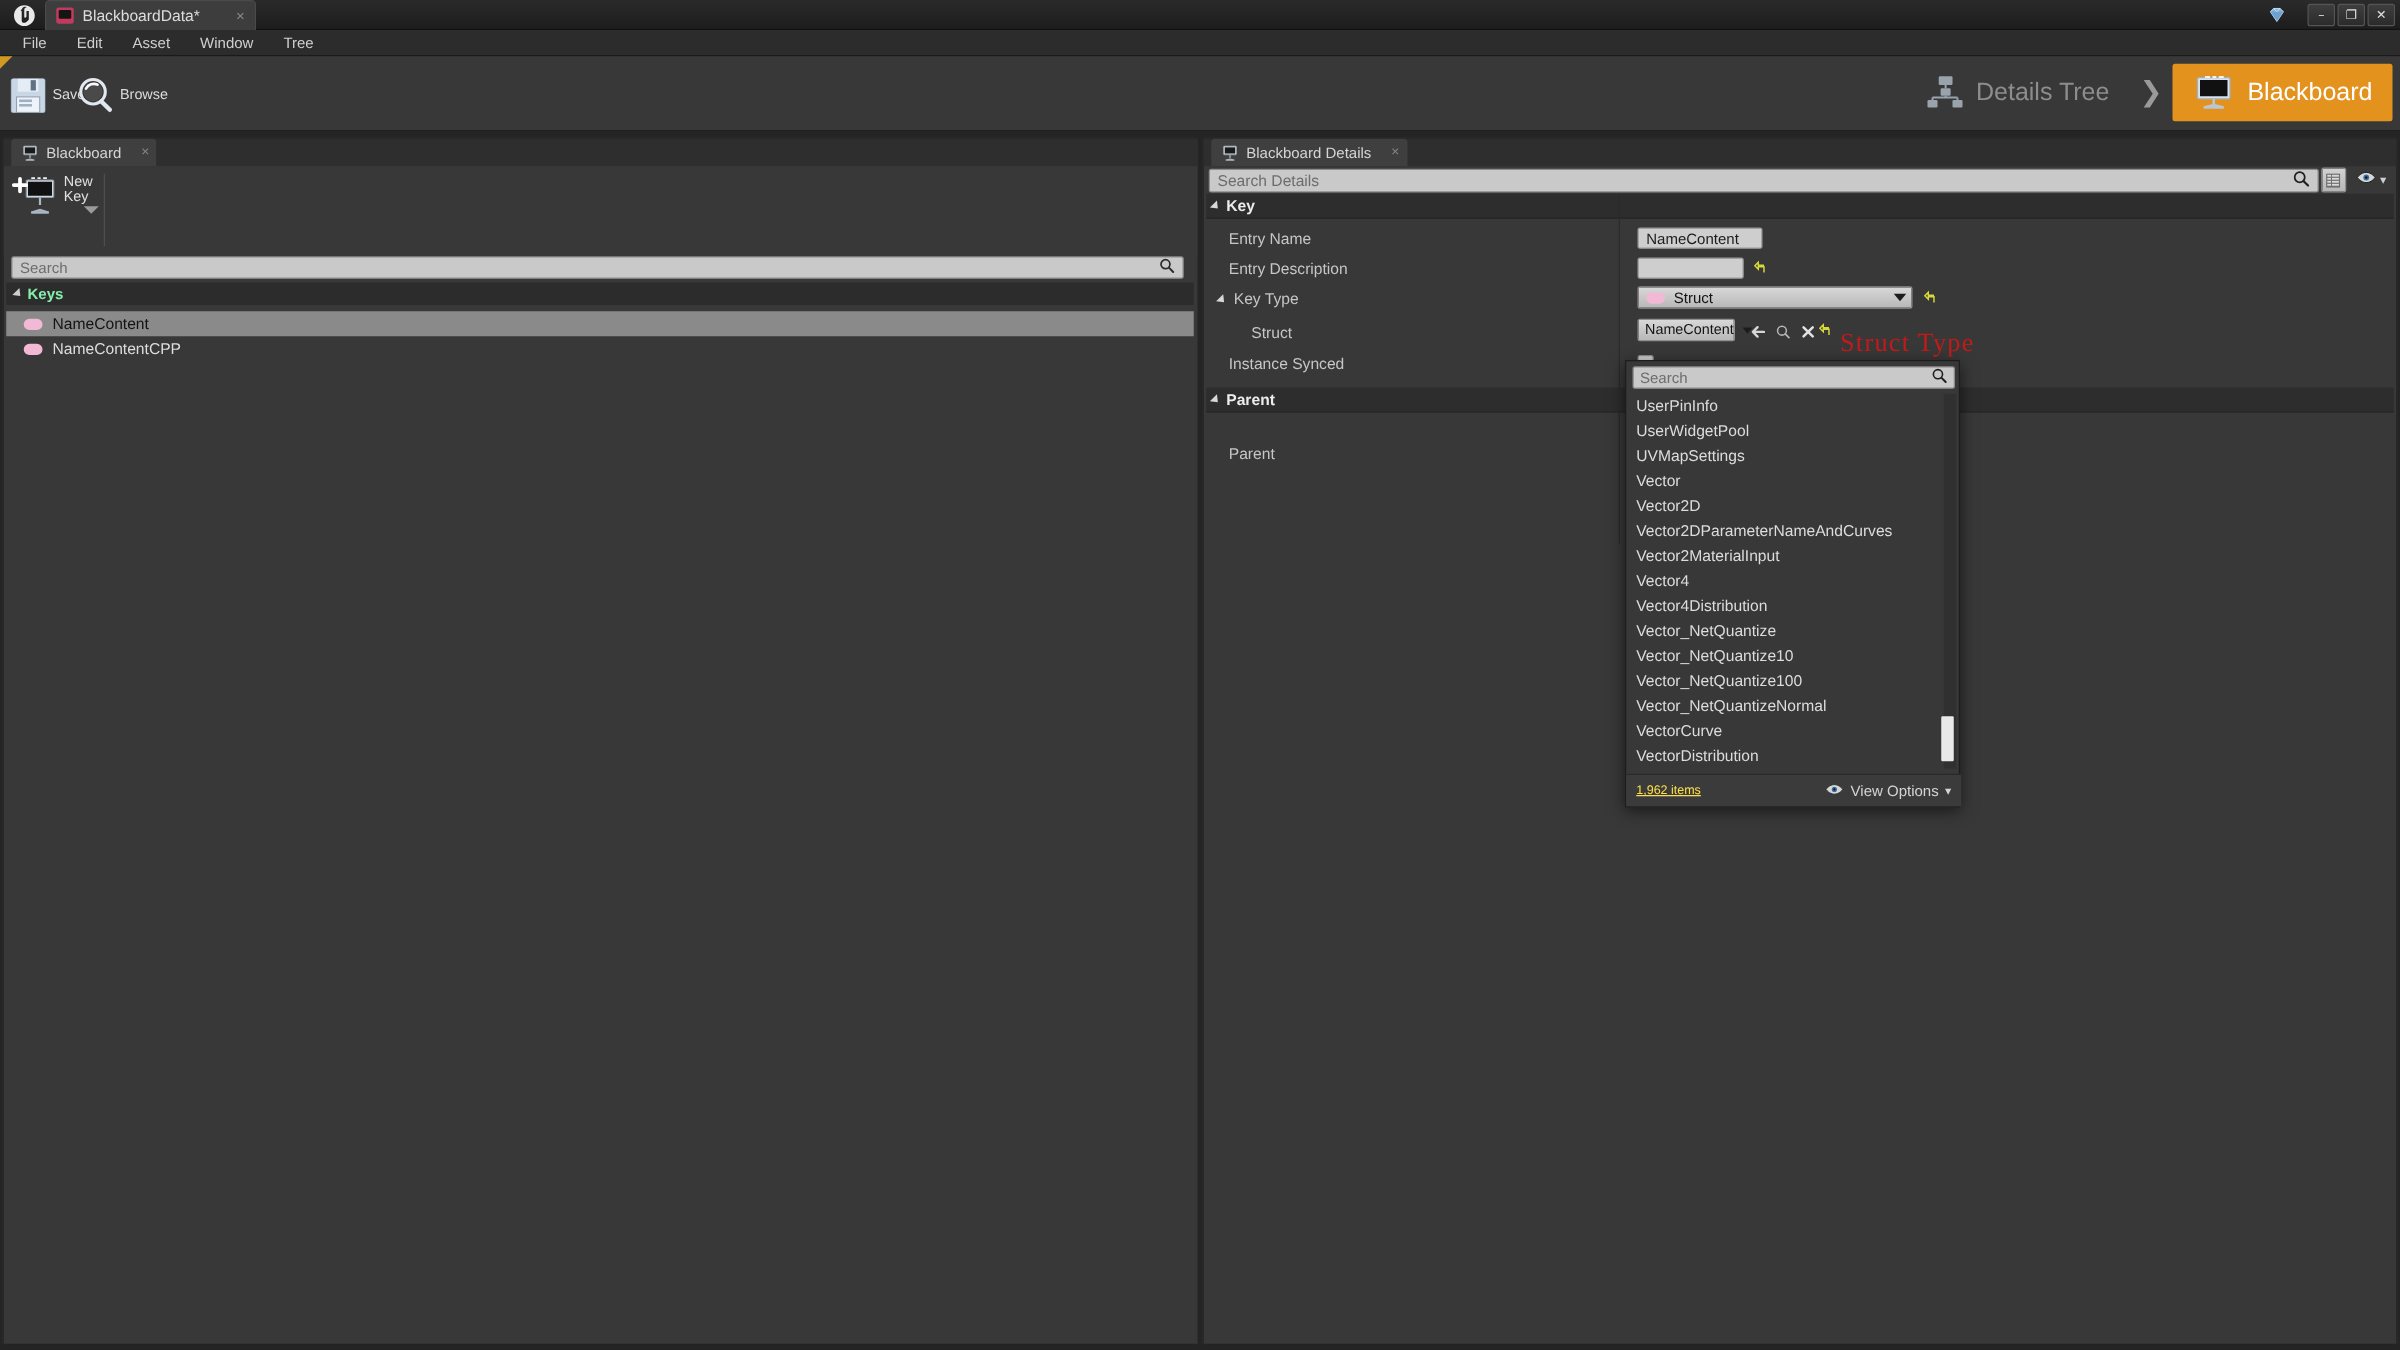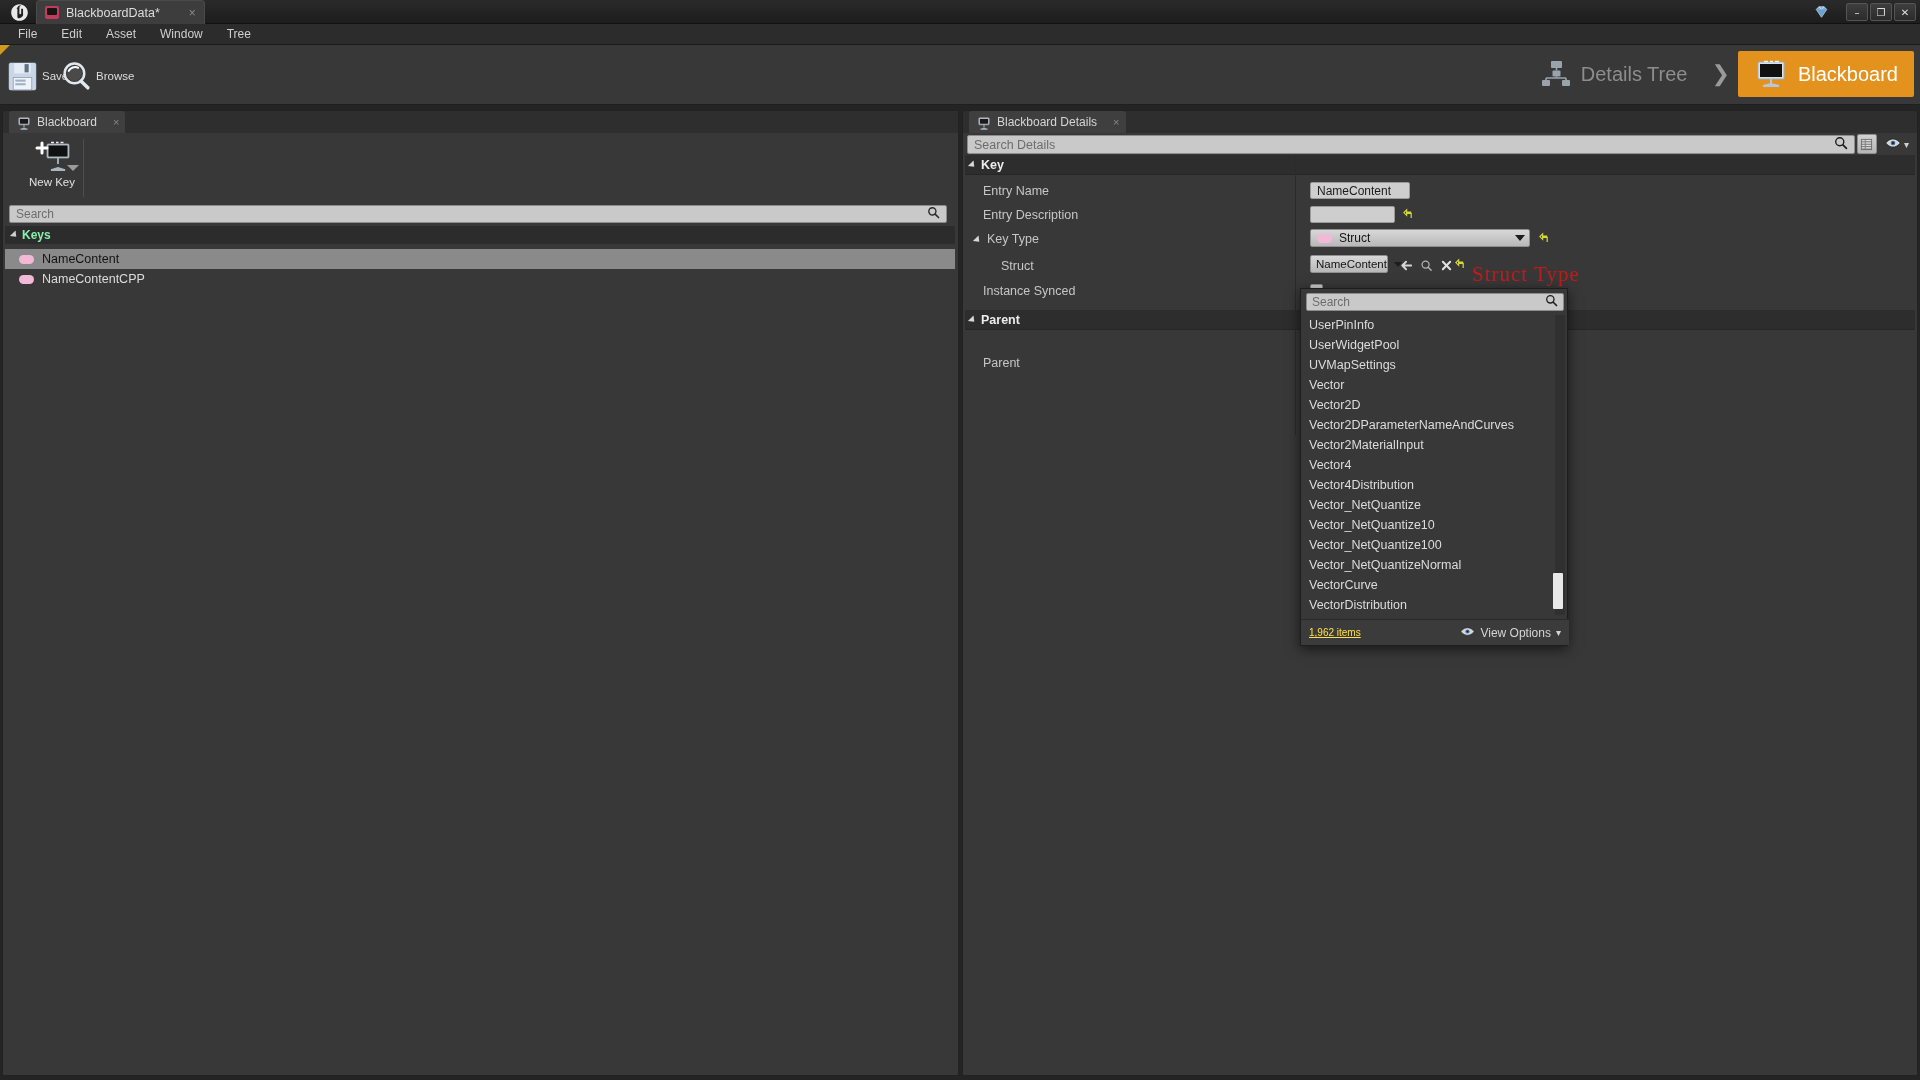--- a/index.html
+++ b/index.html
@@ -103,21 +103,21 @@
     display: flex; align-items: center; gap: 6px; padding: 0 6px 0 8px;
   }
   .panel-tab-title { color: #d5d5d5; font-size: 12px; white-space: nowrap; }
   .panel-tab-close { color: #888; font-size: 11px; margin-left: 10px; }
   .bb-tabicon { width: 14px; height: 13px; position: relative; flex:none; }
 
   
   .lp-toolbar { position: absolute; left: 0; top: 22px; width: 100%; height: 72px; background: #383838; }
   .newkey-btn {
     position: absolute; left: 6px; top: 2px; width: 66px; height: 66px;
-    display: flex; flex-direction: column; align-items: flex-end; justify-content: flex-start;
+    display: flex; flex-direction: row; align-items: flex-start; justify-content: flex-start;
     padding-top: 5px; gap: 2px;
   }
   .newkey-label { color: #e0e0e0; font-size: 11.5px; }
   .icon-newkey { width: 40px; height: 34px; position: relative; }
   .newkey-caret {
     position: absolute; left: 64px; top: 32px; width: 0; height: 0;
     border-left: 6px solid transparent; border-right: 6px solid transparent; border-top: 6px solid #9a9a9a;
   }
   .toolbar-vsep { position: absolute; left: 80px; top: 6px; width: 1px; height: 58px; background: #4e4e4e; }
 

